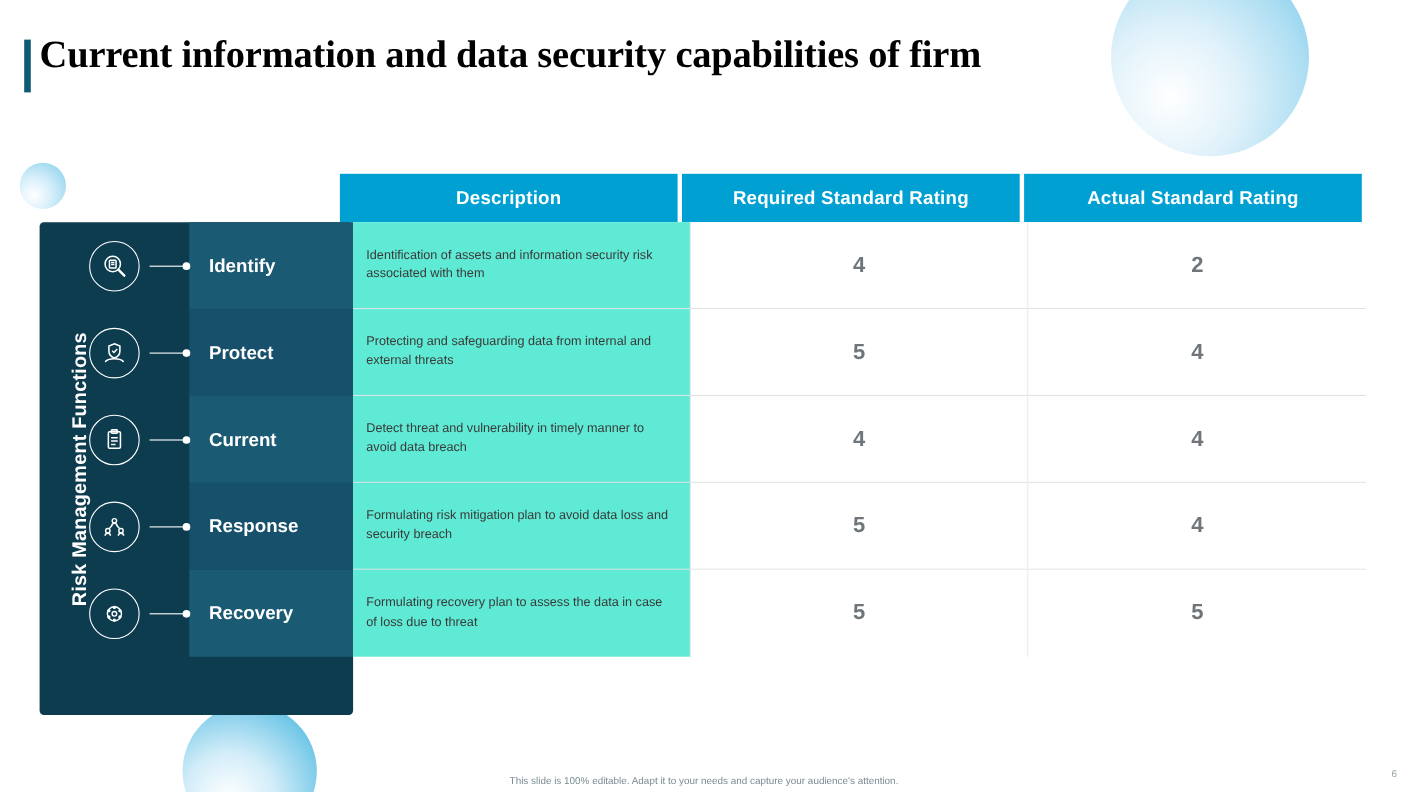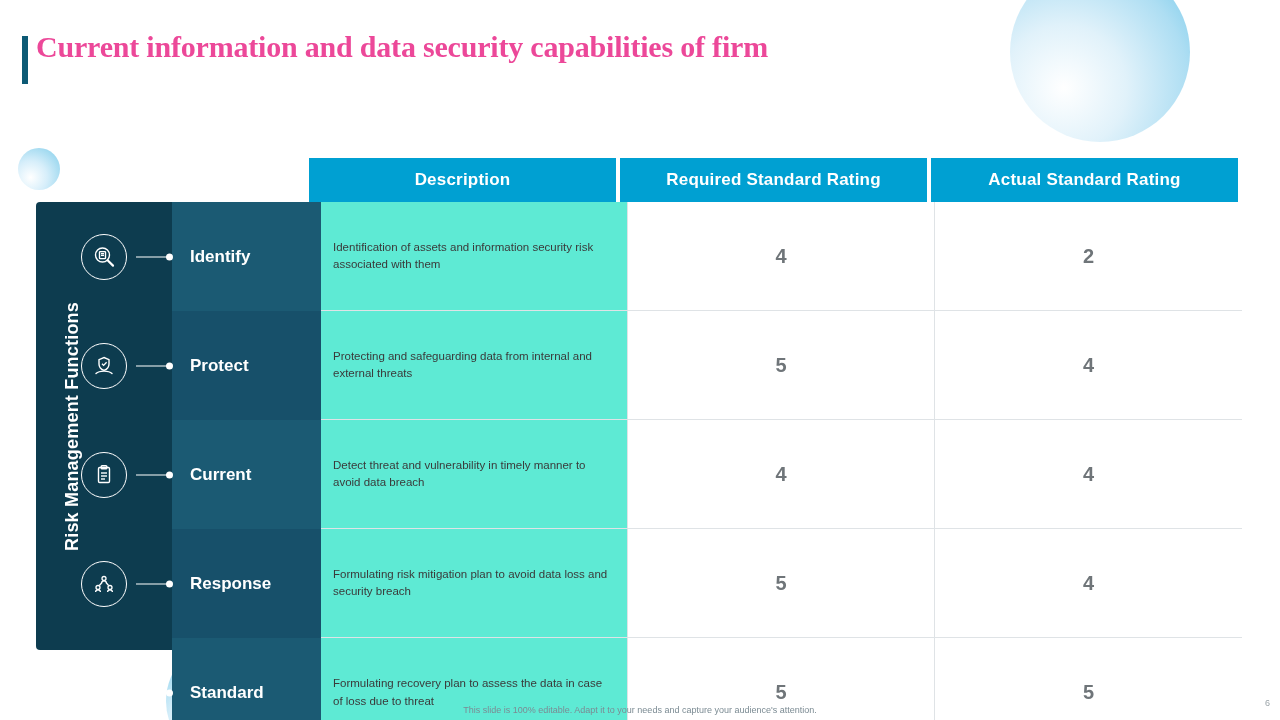--- a/index.html
+++ b/index.html
@@ -53,23 +53,23 @@
   }
   .title-bar {
     position: absolute;
     left: -14px;
     top: 6px;
     width: 6px;
     height: 48px;
     background: #0d5a75;
   }
   .page-title {
-    font-size: 30px;
-    font-weight: bold;
-    color: #ec4899;
+    font-size: 35px;
+    font-weight: bold;
+    color: #000000;
     font-family: "Liberation Serif", serif;
     letter-spacing: -0.2px;
     line-height: 1.15;
     margin: 0;
   }
   .subtitle {
     margin-top: 14px;
     font-size: 9.5px;
     color: #8a8a8a;
     line-height: 1.35;
@@ -143,21 +143,21 @@
 
   
   .rows {
     position: absolute;
     left: 0;
     top: 44px;
     width: 1208px;
   }
   .row {
     position: relative;
-    height: 109px;
+    height: 79px;
     display: flex;
     align-items: stretch;
   }
 
   .cell-icon {
     width: 136px;
     position: relative;
     display: flex;
     align-items: center;
     justify-content: center;
@@ -369,21 +369,21 @@
               <circle cx="13" cy="7.2" r="1.5" fill="#ffffff" stroke="none"></circle>
               <circle cx="18" cy="10.2" r="1.5" fill="#ffffff" stroke="none"></circle>
               <circle cx="18" cy="15.9" r="1.5" fill="#ffffff" stroke="none"></circle>
               <circle cx="13" cy="18.8" r="1.5" fill="#ffffff" stroke="none"></circle>
               <circle cx="8" cy="15.9" r="1.5" fill="#ffffff" stroke="none"></circle>
               <circle cx="8" cy="10.2" r="1.5" fill="#ffffff" stroke="none"></circle>
             </svg>
           </div>
           <div class="connector"></div>
         </div>
-        <div class="cell-name">Standard</div>
+        <div class="cell-name">Recovery</div>
         <div class="cell-desc">Formulating recovery plan to assess the data in case of loss due to threat</div>
         <div class="cell-rating">5</div>
         <div class="cell-rating last">5</div>
       </div>
 
     </div>
   </div>
 </div>
 
 <div class="footer-note">This slide is 100% editable. Adapt it to your needs and capture your audience's attention.</div>

